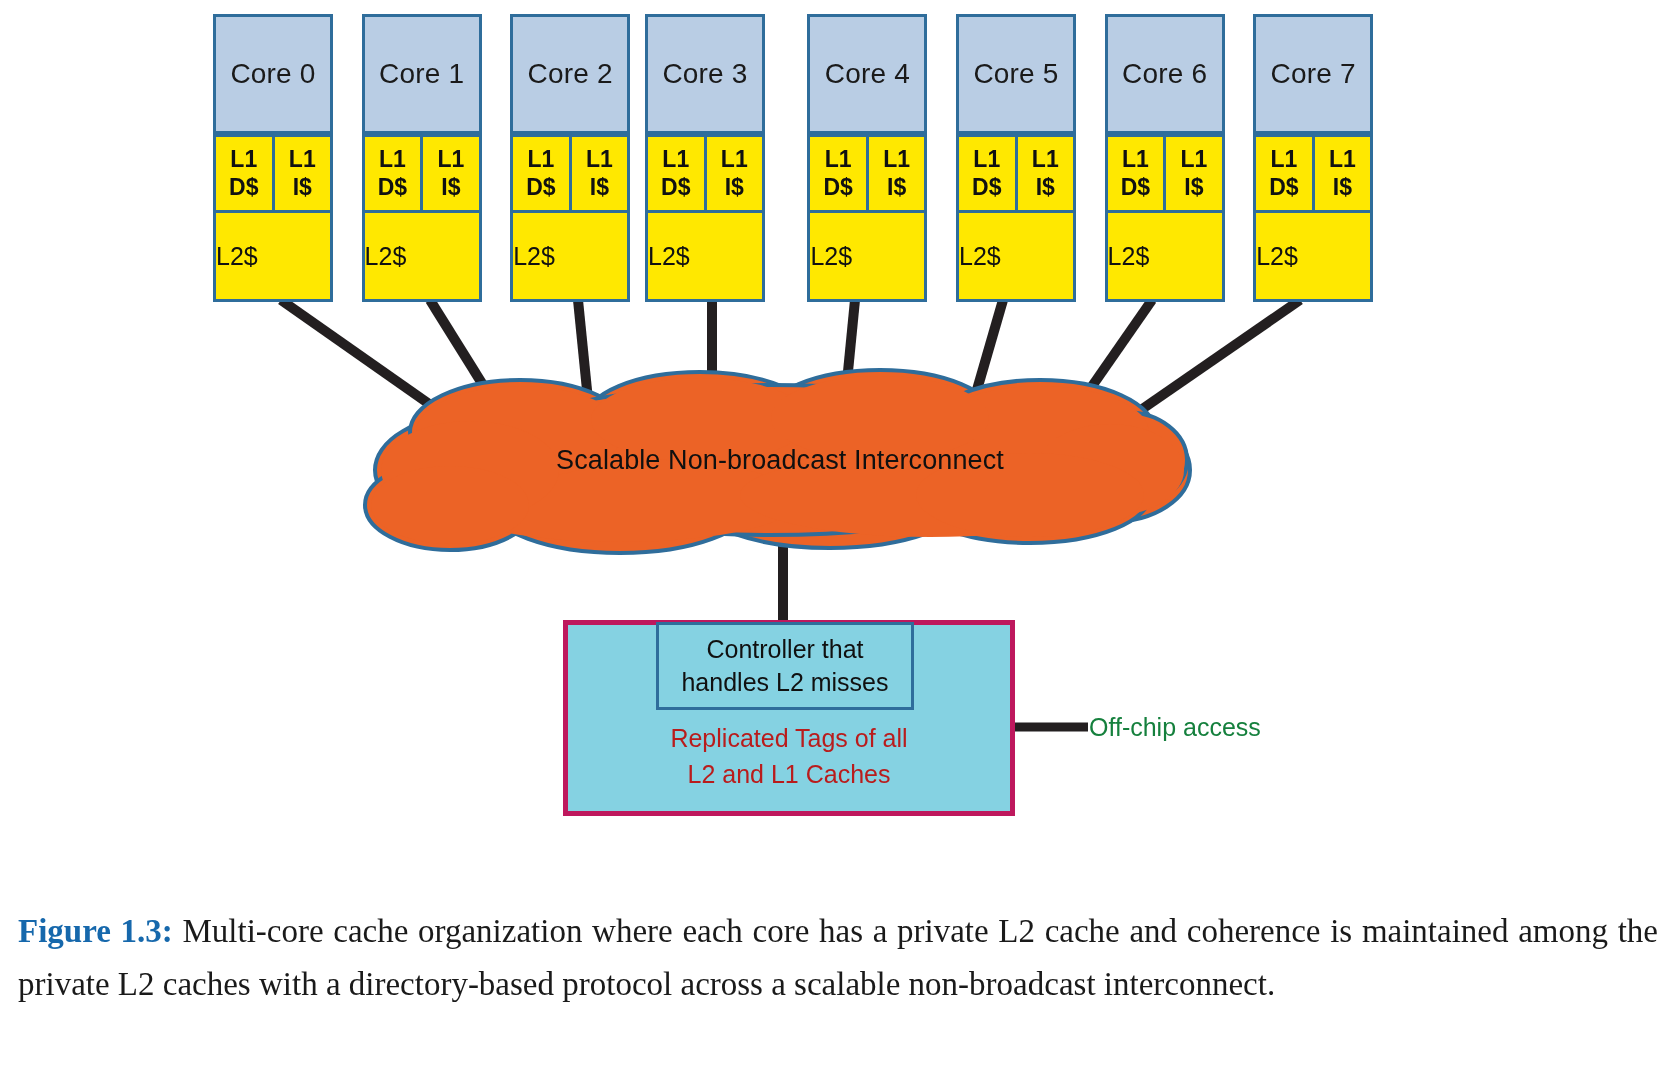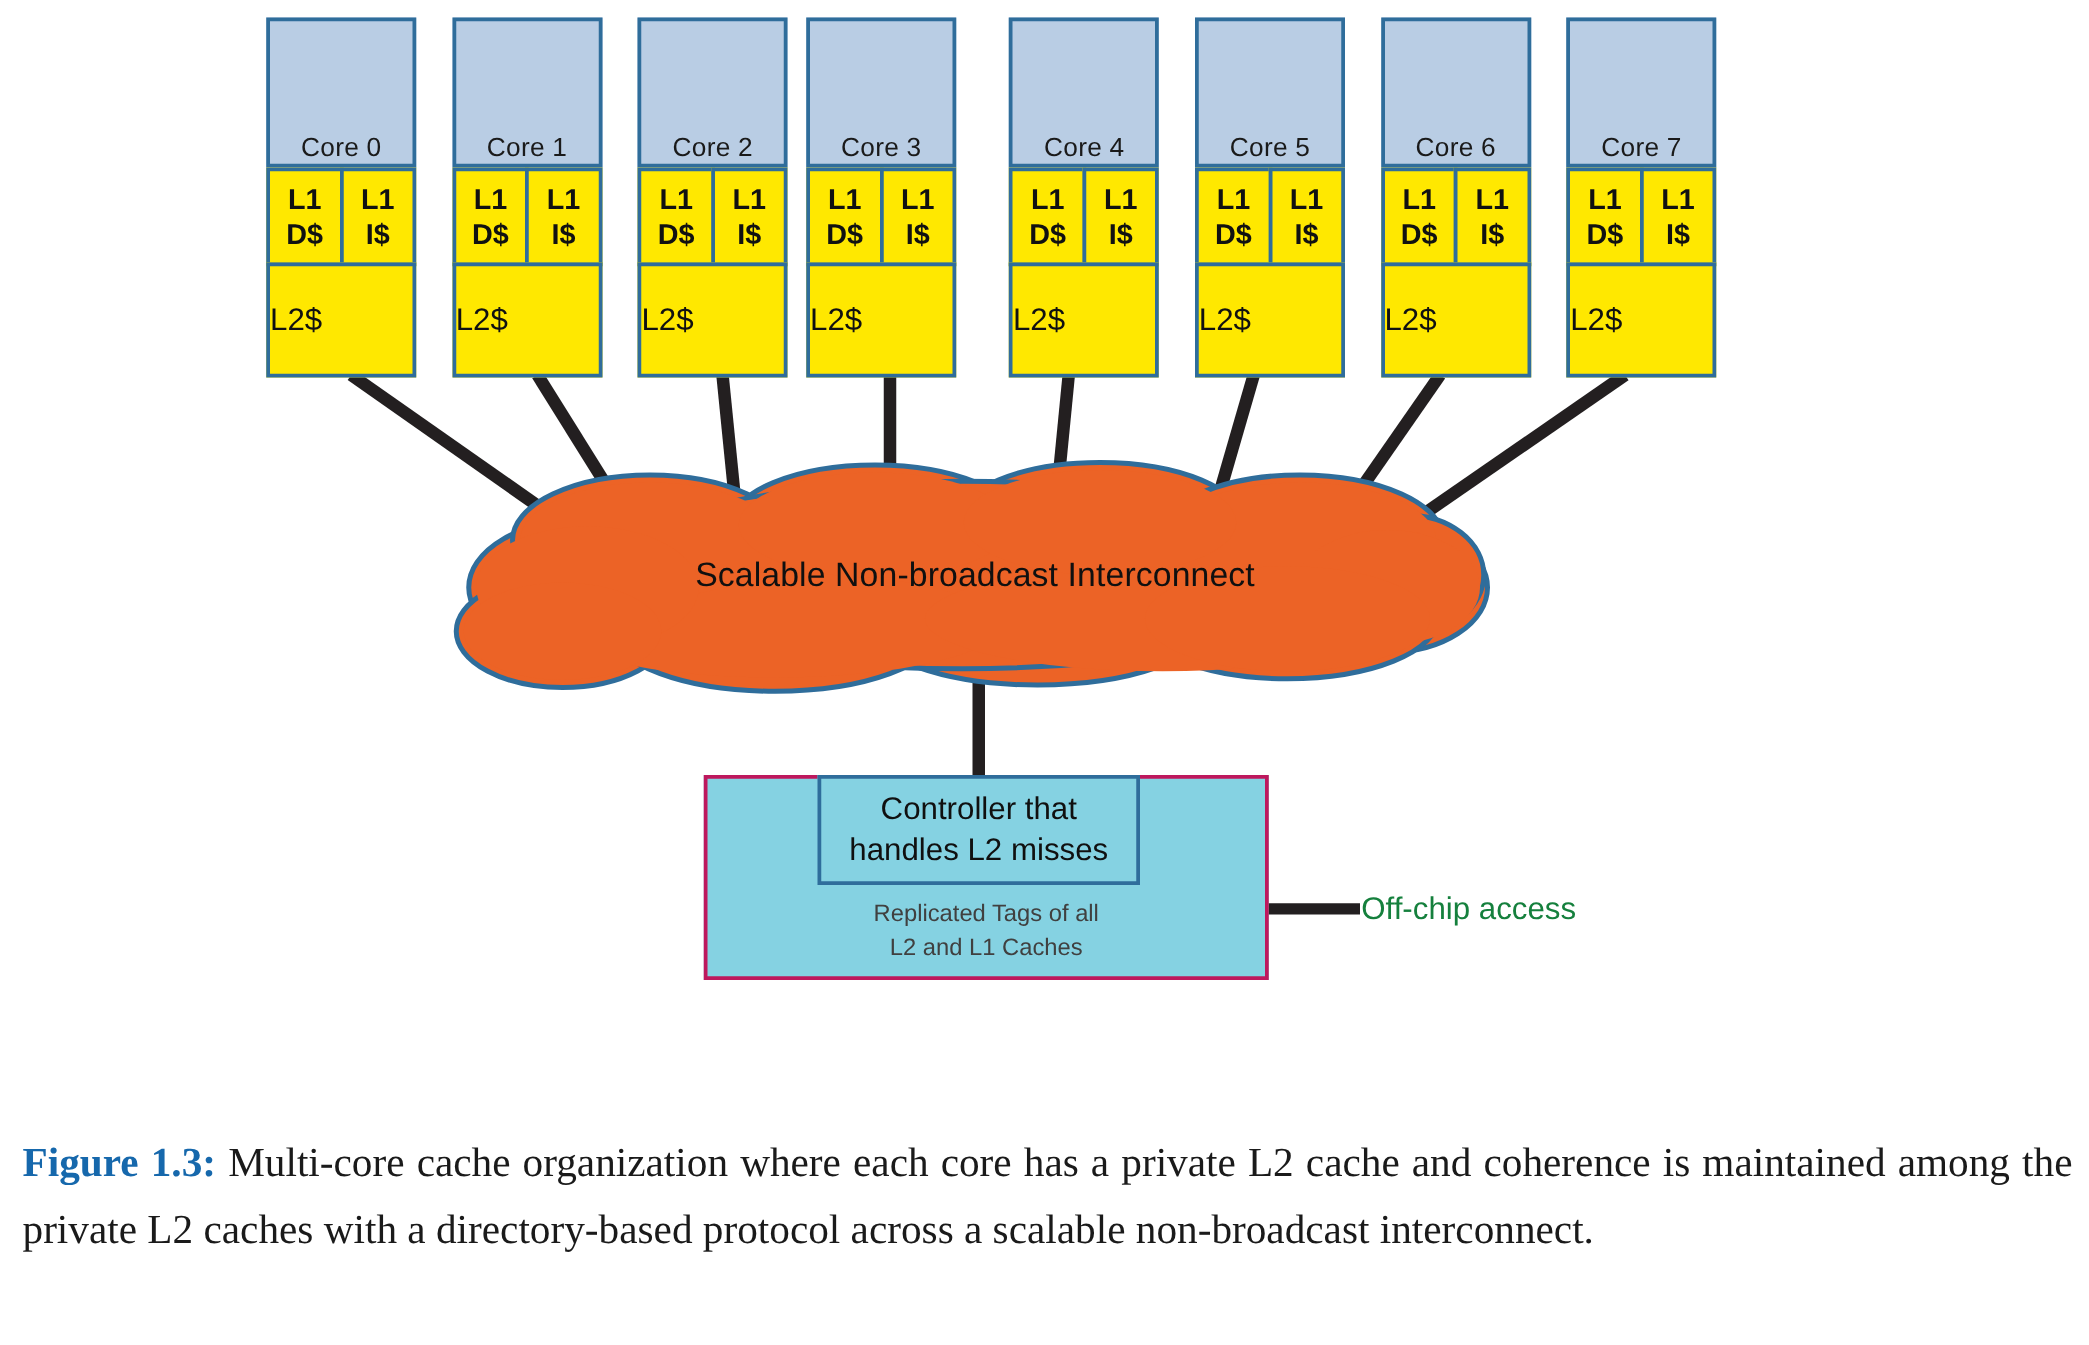--- a/index.html
+++ b/index.html
@@ -28,23 +28,23 @@
   .core-box {
     position: absolute;
     left: 0;
     top: 0;
     width: 120px;
     height: 120px;
     box-sizing: border-box;
     background: #b9cde4;
     border: 3px solid #2f6d9b;
     display: flex;
-    align-items: flex-end;
+    align-items: center;
     justify-content: center;
-    font-size: 21px;
+    font-size: 28px;
     color: #1a1a1a;
     letter-spacing: 0.2px;
   }
   .l1-row {
     position: absolute;
     left: 0;
     top: 120px;
     width: 120px;
     height: 79px;
     display: flex;
@@ -97,24 +97,24 @@
     font-size: 27px;
     color: #101010;
     letter-spacing: 0.1px;
   }
   
   #controller-outer {
     position: absolute;
     left: 563px;
     top: 620px;
     width: 452px;
-    height: 164px;
+    height: 196px;
     box-sizing: border-box;
     background: #85d2e2;
-    border: 3px solid #be185d;
+    border: 5px solid #be185d;
   }
   #controller-inner {
     position: absolute;
     left: 88px;
     top: -3px;
     width: 258px;
     height: 88px;
     box-sizing: border-box;
     background: #85d2e2;
     border: 3px solid #2f6d9b;
@@ -125,22 +125,22 @@
     font-size: 25px;
     color: #101010;
     line-height: 1.33;
   }
   #replicated-tags {
     position: absolute;
     left: 0;
     top: 96px;
     width: 100%;
     text-align: center;
-    font-size: 19px;
-    color: #404040;
+    font-size: 25px;
+    color: #b91c1c;
     line-height: 1.42;
   }
   #offchip-label {
     position: absolute;
     left: 1089px;
     top: 713px;
     font-size: 25px;
     color: #15803d;
     white-space: nowrap;
   }

